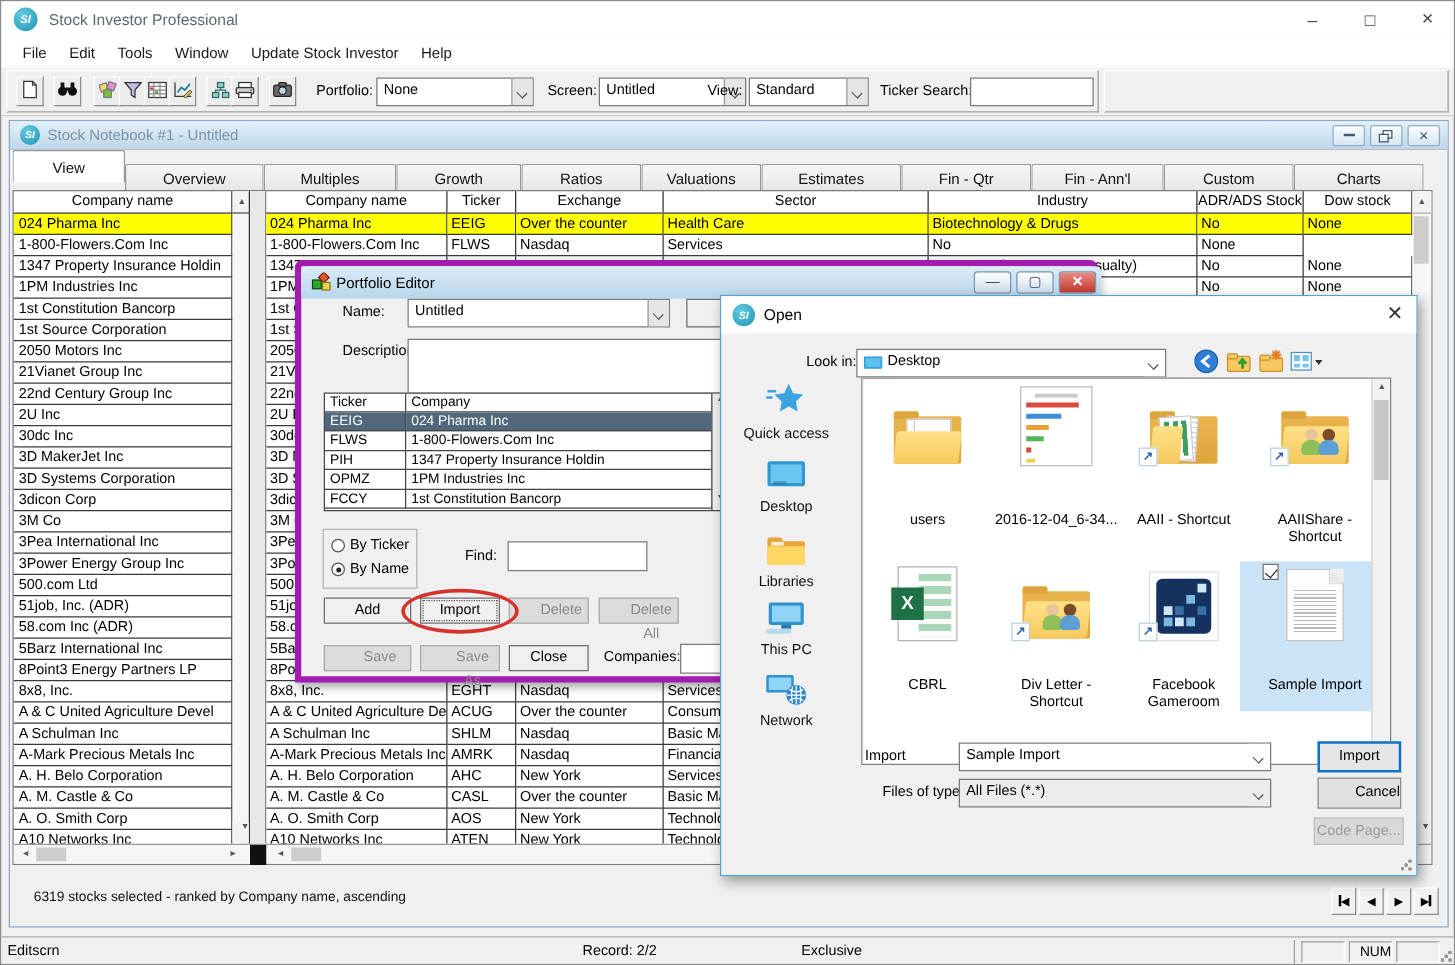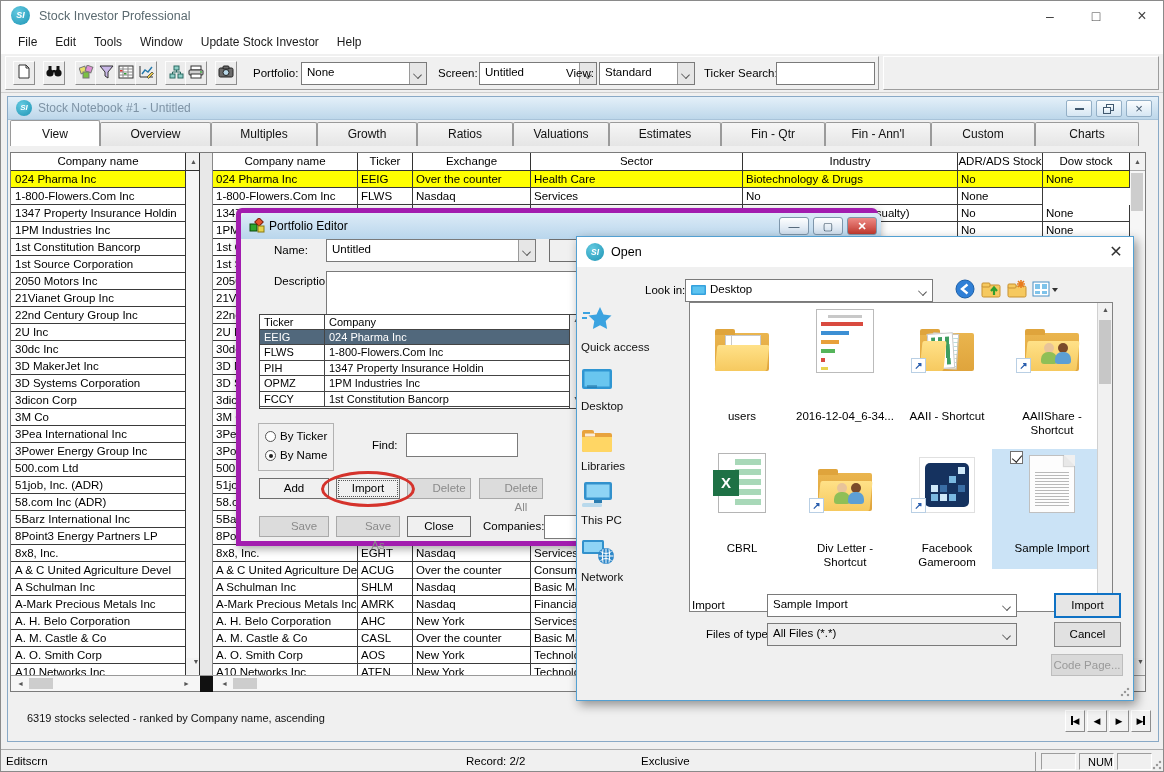--- a/index.html
+++ b/index.html
@@ -36,21 +36,21 @@
   .nb-titlebar { position:absolute; left:0; top:0; width:1150px; height:23px; background:linear-gradient(#e4f0f9,#bdd7ea); border-bottom:1px solid #a8c3d9; }
   .nb-titlebar .si-logo { position:absolute; left:8px; top:3px; width:16px; height:16px; line-height:16px; font-size:8px; }
   .nb-title { position:absolute; left:30px; top:4px; color:#7e93a5; font-size:12px; }
   .nbwb { position:absolute; top:3px; width:26px; height:17px; background:linear-gradient(#fbfdfe,#d6e6f3); border:1px solid #93afc6; border-radius:2px; text-align:center; color:#41586e; font-size:11px; line-height:15px; }
   .nbwb-min { right:66px; } .nbwb-rest { right:36px; } .nbwb-close { right:6px; font-size:13px; }
   .nbwb-min::after { content:""; display:inline-block; width:9px; height:2px; background:#41586e; margin-bottom:2px; }
   .nbwb-rest .sq { position:absolute; border:1px solid #41586e; width:8px; height:7px; background:linear-gradient(#fbfdfe,#d6e6f3);}
   .nbwb-rest .sq1 { left:9px; top:3px; } .nbwb-rest .sq2 { left:6px; top:6px; }
 
   .tabbar { position:absolute; left:2px; top:23px; height:26px; display:flex; }
-  .tab { height:24px; margin-top:2px; line-height:23px; text-align:center; background:linear-gradient(#f6f6f6,#e5e5e5); border:1px solid #9a9a9a; border-bottom:none; border-radius:2px 2px 0 0; font-size:12px; color:#111; }
+  .tab { height:24px; margin-top:11px; line-height:23px; text-align:center; background:linear-gradient(#f6f6f6,#e5e5e5); border:1px solid #9a9a9a; border-bottom:none; border-radius:2px 2px 0 0; font-size:12px; color:#111; }
   .tab.active { background:#fff; height:26px; margin-top:0; line-height:27px; position:relative; z-index:2; }
 
   
   .tablebox { position:absolute; left:2px; top:55px; width:1136px; height:540px; background:#fff; border:1px solid #7b7b7b; }
   .thead-left { position:absolute; left:0; top:0; width:175px; height:18px; border-bottom:1px solid #333; border-right:1px solid #333; text-align:center; line-height:17px; font-size:11.5px; }
   .scrollcol-up { position:absolute; left:175px; top:0; width:14px; height:18px; border-bottom:1px solid #333; border-right:1px solid #333; background:#f2f2f2; }
   .larr { position:absolute; font-size:7px; color:#555; }
   .leftpane-rows { position:absolute; left:0; top:18px; width:189px; height:504px; overflow:hidden; }
   .lrow { width:175px; height:17px; line-height:16px; padding-left:4px; border-bottom:1px solid #3a3a3a; border-right:1px solid #333; white-space:nowrap; overflow:hidden; font-size:11.5px; }
   .lefttrack { position:absolute; left:175px; top:18px; width:14px; height:504px; background:#f6f6f6; border-right:1px solid #333; }
@@ -99,21 +99,21 @@
   .pe-input { position:absolute; background:#fff; border:1px solid #7a7a7a; }
   .red-ellipse { position:absolute; left:80px; top:258px; width:94px; height:36px; border:3px solid #d5332c; border-radius:50%; z-index:5; pointer-events:none; }
 
   
   .open-dlg { position:absolute; left:575px; top:235px; width:558px; height:465px; background:#f0f0f0; border:1px solid #53a0d2; box-shadow:3px 4px 10px rgba(0,0,0,.4); z-index:20; }
   .od-titlebar { position:absolute; left:0; top:0; width:556px; height:30px; background:#fff; }
   .od-titlebar .si-logo { position:absolute; left:9px; top:6px; width:18px; height:18px; line-height:18px; font-size:8.5px; }
   .od-title { position:absolute; left:34px; top:8px; font-size:12.5px; }
   .od-close { position:absolute; right:2px; top:0; width:30px; height:30px; text-align:center; line-height:30px; font-size:16px; color:#333; }
   .od-label { position:absolute; font-size:11.5px; }
-  .sidebar-item { position:absolute; left:4px; width:96px; text-align:left; }
+  .sidebar-item { position:absolute; left:4px; width:96px; text-align:center; }
   .sidebar-item .lbl { font-size:11.5px; color:#111; margin-top:3px; }
   .filepanel { position:absolute; left:112px; top:65px; width:424px; height:310px; background:#fff; border:1px solid #828282; overflow:hidden; }
   .fcell { position:absolute; width:100px; text-align:center; }
   .fcell .iconbox { position:relative; width:100px; height:66px; display:flex; align-items:flex-end; justify-content:center; }
   .fcell .flabel { margin-top:36px; font-size:11.5px; line-height:14px; }
   .fcell.r2 .flabel { margin-top:28px; }
   .fsel { position:absolute; left:302px; top:146px; width:106px; height:120px; background:#cbe3f6; }
   .checkbox { position:absolute; width:13px; height:13px; background:#fff; border:1px solid #707070; }
   .checkbox::after { content:""; position:absolute; left:2.5px; top:1px; width:5px; height:8px; border-right:1.8px solid #2b2b2b; border-bottom:1.8px solid #2b2b2b; transform:rotate(40deg); }
   .fp-sb { position:absolute; right:0; top:0; width:15px; height:308px; background:#f1f1f1; border-left:1px solid #d0d0d0; }
@@ -896,21 +896,21 @@
       <span class="val">Sample Import</span>
       <span class="drop" style="background:#fff; border-left:none;"></span>
     </div>
     <div class="od-btn default" style="left:477px; top:356px; width:67px; height:25px; line-height:21px;">Import</div>
 
     <span class="od-label" style="left:115px; top:391px;margin-left:14px;">Files of type:</span>
     <div class="combo" style="left:190px; top:386px; width:250px; height:23px; background:#ececec;">
       <span class="val">All Files (*.*)</span>
       <span class="drop" style="background:#ececec; border-left:none;"></span>
     </div>
-    <div class="od-btn" style="left:477px; top:385px; width:67px; height:25px; line-height:23px;">Cancel</div>
+    <div class="od-btn" style="left:477px; top:385px; width:67px; height:25px; line-height:23px;text-align:right;">Cancel</div>
     <div class="od-btn disabled" style="left:474px; top:417px; width:72px; height:22px; line-height:20px;">Code Page...</div>
     <div class="grip"></div>
   <div class="sidebar-item" style="top: 68px;">
         <div><svg width="34" height="30">
             <path d="M19 2 l3.5 7.5 8 1 -5.8 5.6 1.4 8 -7.1 -3.9 -7.1 3.9 1.4 -8 -5.8 -5.6 8 -1 z" fill="#3ba3e0"></path>
             <path d="M2 8 h7 M1 13 h5" stroke="#3ba3e0" stroke-width="2"></path>
           </svg></div>
         <div class="lbl">Quick access</div>
       </div>
       <div class="sidebar-item" style="top: 131px;">

